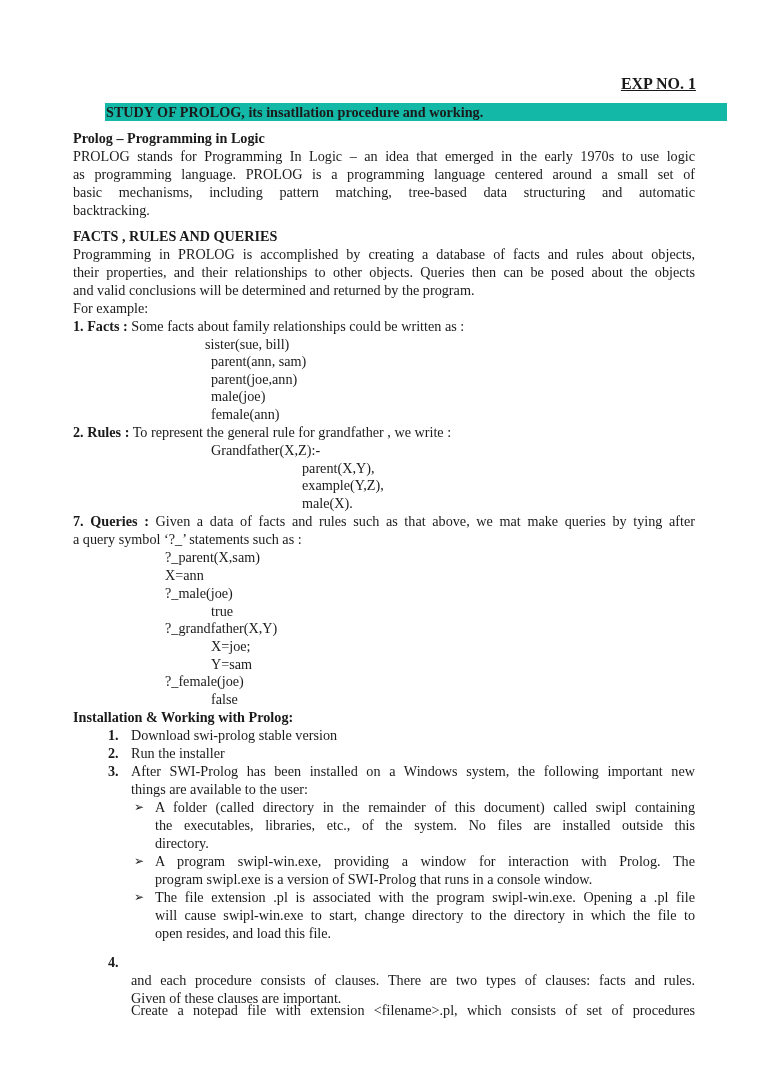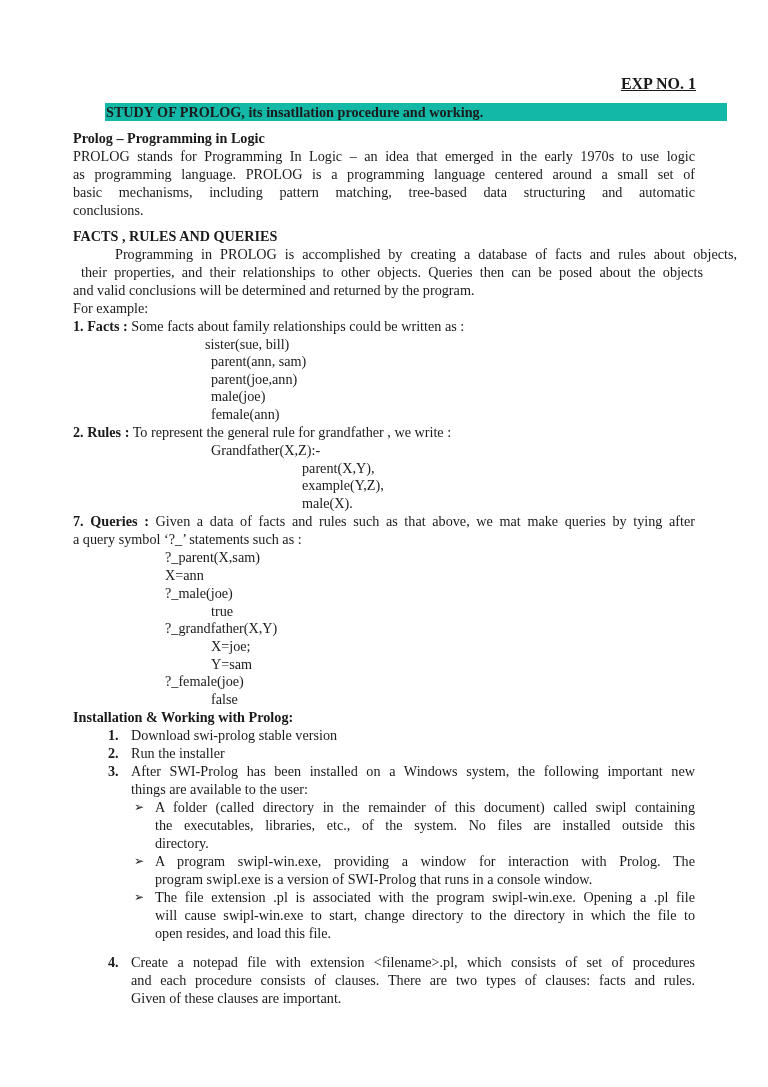--- a/index.html
+++ b/index.html
@@ -21,25 +21,25 @@
 
 <div class="page">
 
   <div class="title">EXP NO. 1</div>
   <div class="shade">STUDY OF PROLOG, its insatllation procedure and working.</div>
 
   <div class="line" style="top:130px;"><b>Prolog – Programming in Logic</b></div>
   <div class="line just" style="top:148px;width:622px;">PROLOG stands for Programming In Logic – an idea that emerged in the early 1970s to use logic</div>
   <div class="line just" style="top:166px;width:622px;">as programming language. PROLOG is a programming language centered around a small set of</div>
   <div class="line just" style="top:184px;width:622px;">basic mechanisms, including pattern matching, tree-based data structuring and automatic</div>
-  <div class="line" style="top:202px;">conclusions.</div>
+  <div class="line" style="top:202px;">backtracking.</div>
 
   <div class="line" style="top:228px;"><b>FACTS , RULES AND QUERIES</b></div>
-  <div class="line just" style="top:246px;width:622px;margin-left:42px;">Programming in PROLOG is accomplished by creating a database of facts and rules about objects,</div>
-  <div class="line just" style="top:264px;width:622px;margin-left:8px;">their properties, and their relationships to other objects. Queries then can be posed about the objects</div>
+  <div class="line just" style="top:246px;width:622px;">Programming in PROLOG is accomplished by creating a database of facts and rules about objects,</div>
+  <div class="line just" style="top:264px;width:622px;">their properties, and their relationships to other objects. Queries then can be posed about the objects</div>
   <div class="line" style="top:282px;">and valid conclusions will be determined and returned by the program.</div>
   <div class="line" style="top:300px;">For example:</div>
 
   <div class="line" style="top:318px;"><b>1. Facts :</b><span> Some facts about family relationships could be written as :</span></div>
   <div class="line" style="top:336px;left:132px;">sister(sue, bill)</div>
   <div class="line" style="top:353px;left:138px;">parent(ann, sam)</div>
   <div class="line" style="top:371px;left:138px;">parent(joe,ann)</div>
   <div class="line" style="top:388px;left:138px;">male(joe)</div>
   <div class="line" style="top:406px;left:138px;">female(ann)</div>
 
@@ -81,17 +81,17 @@
   <div class="arrow" style="top:853px;left:61px;">➢</div>
   <div class="line just" style="top:853px;left:82px;width:540px;">A program swipl-win.exe, providing a window for interaction with Prolog. The</div>
   <div class="line" style="top:871px;left:82px;">program swipl.exe is a version of SWI-Prolog that runs in a console window.</div>
 
   <div class="arrow" style="top:889px;left:61px;">➢</div>
   <div class="line just" style="top:889px;left:82px;width:540px;">The file extension .pl is associated with the program swipl-win.exe. Opening a .pl file</div>
   <div class="line just" style="top:907px;left:82px;width:540px;">will cause swipl-win.exe to start, change directory to the directory in which the file to</div>
   <div class="line" style="top:925px;left:82px;">open resides, and load this file.</div>
 
   <div class="num" style="top:954px;left:35px;">4.</div>
-  <div class="line just" style="top:954px;left:58px;width:564px;">Create a notepad file with extension &lt;filename&gt;.pl, which consists of set of procedures</div>
+  <div class="line just" style="top:1002px;left:58px;width:564px;">Create a notepad file with extension &lt;filename&gt;.pl, which consists of set of procedures</div>
   <div class="line just" style="top:972px;left:58px;width:564px;">and each procedure consists of clauses. There are two types of clauses: facts and rules.</div>
   <div class="line" style="top:990px;left:58px;">Given of these clauses are important.</div>
 
 </div>
 
 </body></html>

